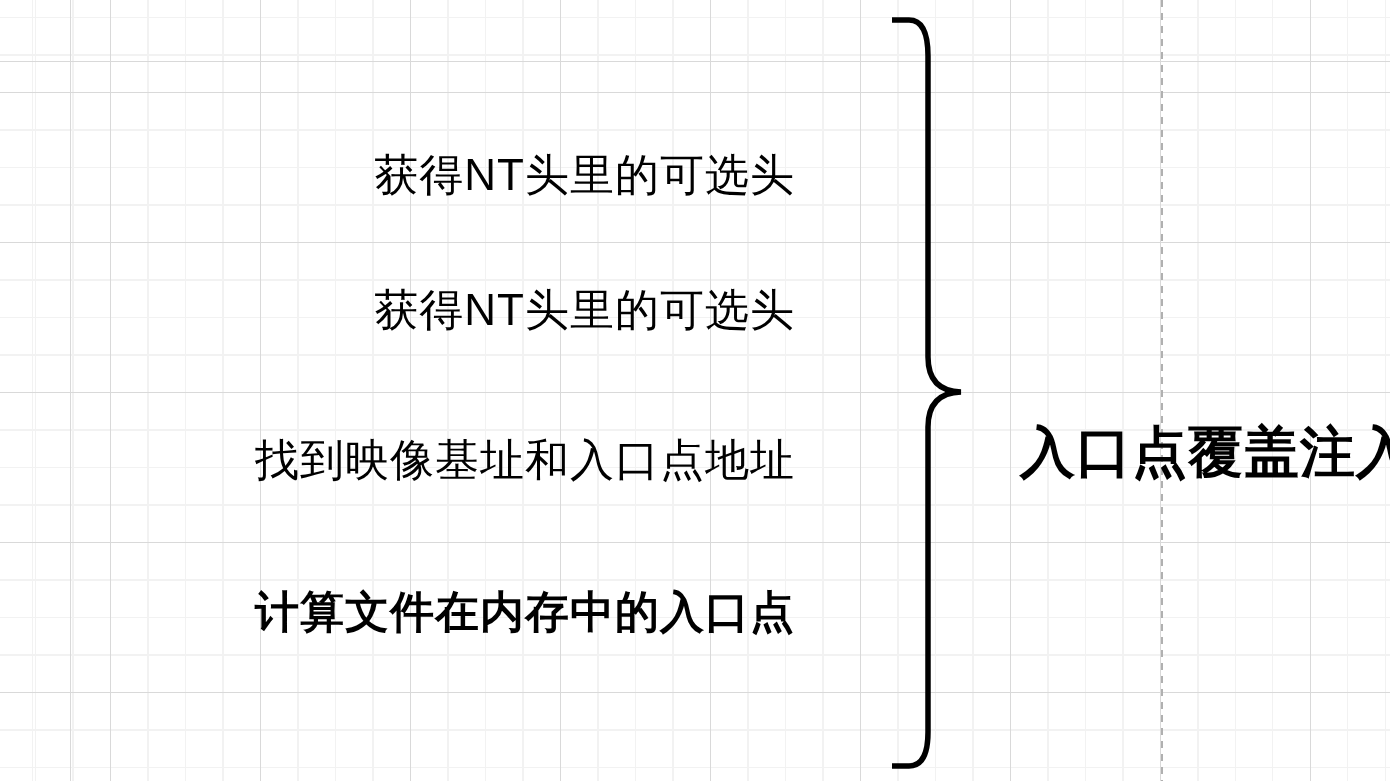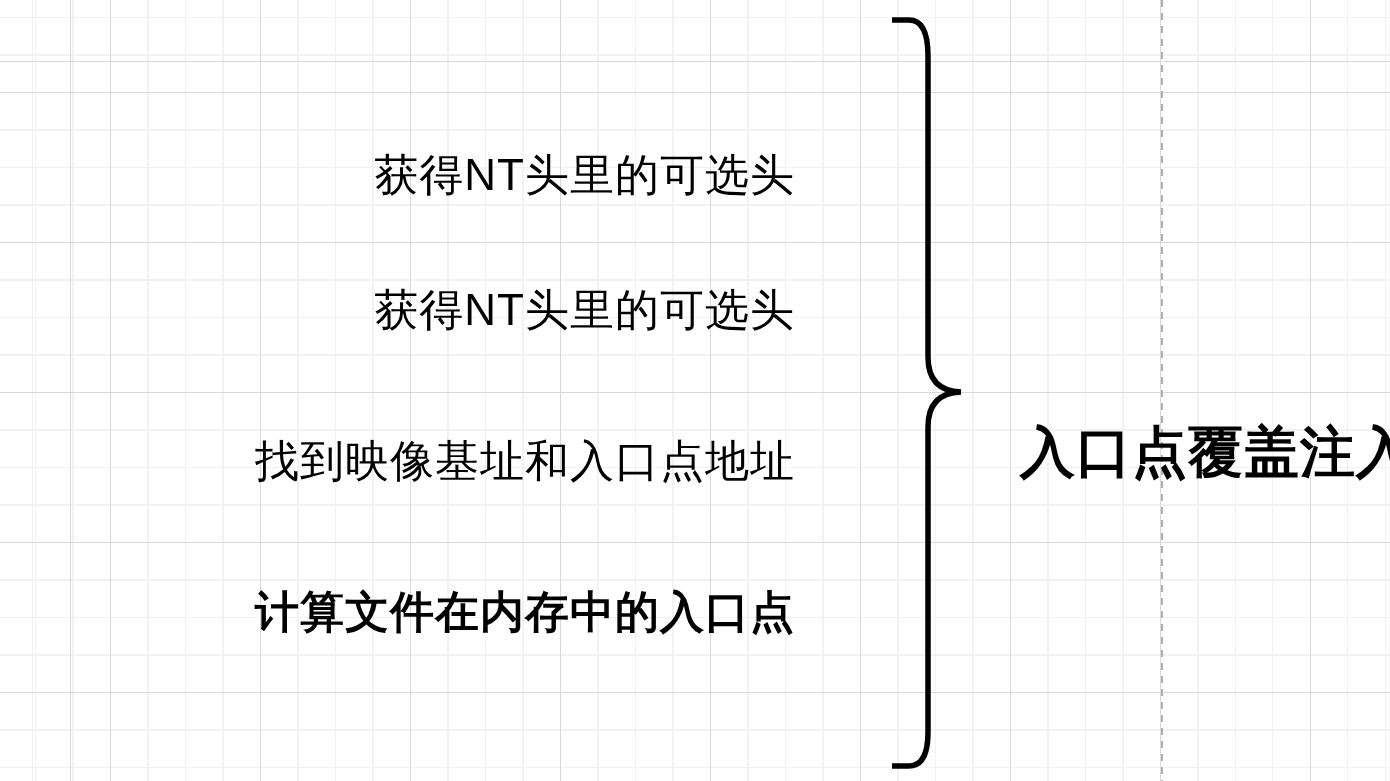--- a/index.html
+++ b/index.html
@@ -35,21 +35,21 @@
     transform: translateY(-50%);
     white-space: nowrap;
     font-size: 44px;
     line-height: 1;
     color: #000000;
     letter-spacing: 1px;
   }
   .node-1 { top: 53px;  }
   .node-2 { top: 175px; }
   .node-3 { top: 310px; }
-  .node-4 { top: 461px; }
+  .node-4 { top: 461px; font-family: Liberation Serif, serif; }
   .node-5 { top: 612px; font-weight: bold; }
   .node-6 { top: 723px; }
   .root-topic {
     position: absolute;
     left: 1020px;
     top: 452px;
     transform: translateY(-50%);
     white-space: nowrap;
     font-size: 55px;
     font-weight: 700;

